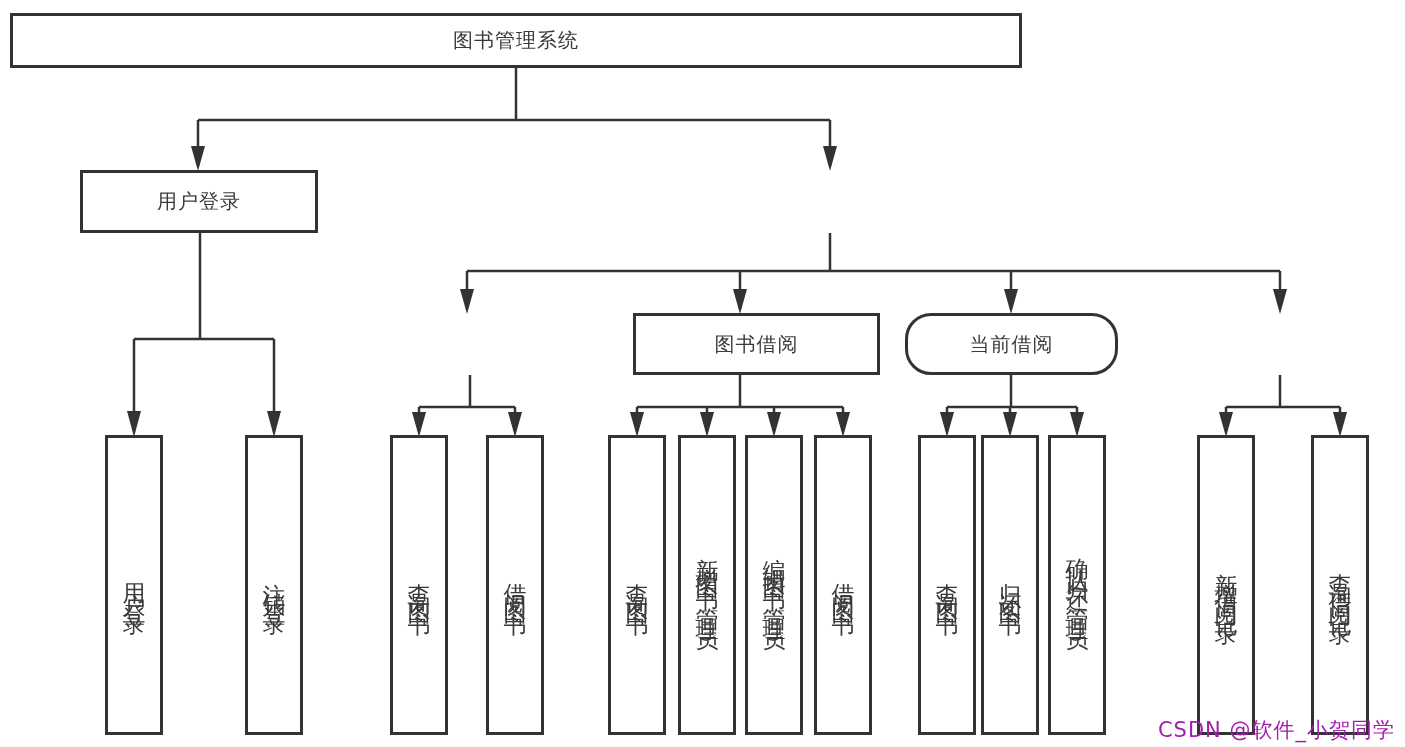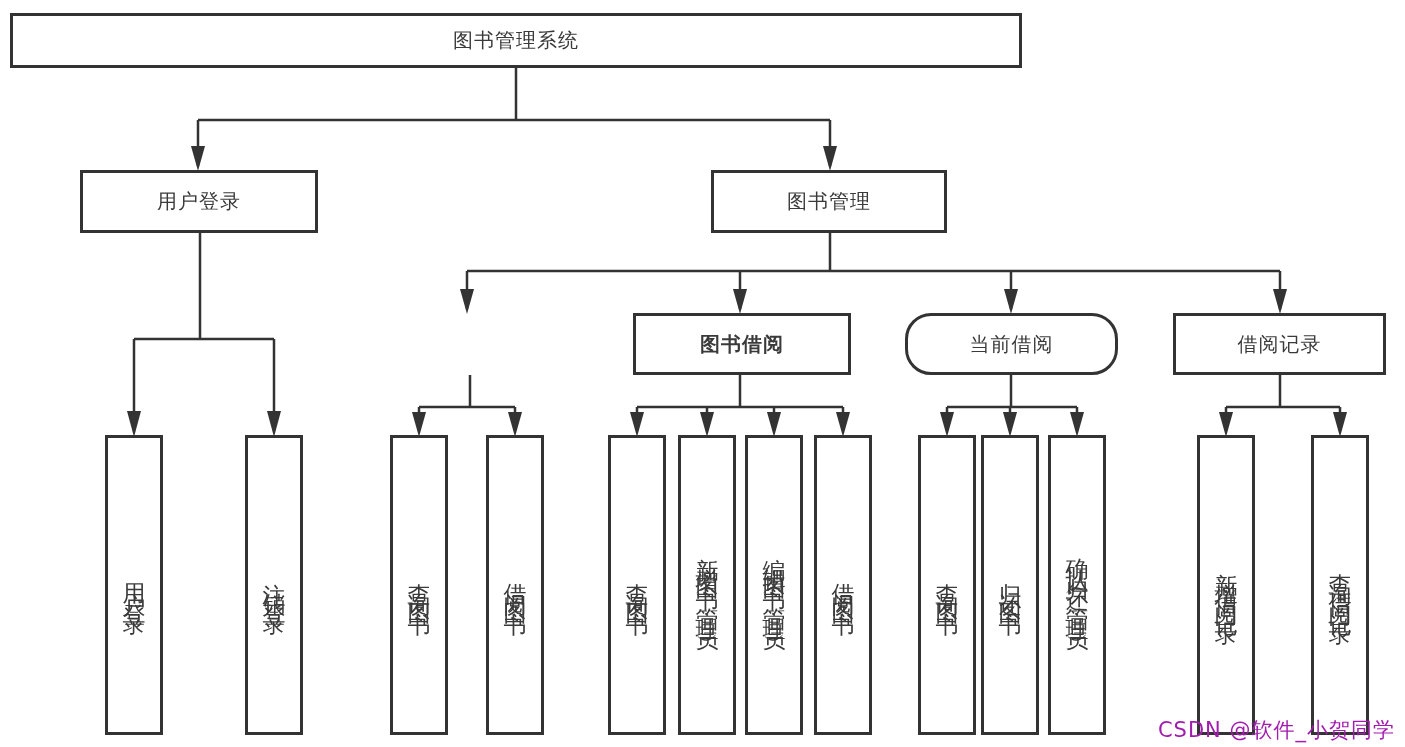--- a/index.html
+++ b/index.html
@@ -48,21 +48,21 @@
     line-height: 1;
   }
 
   
   .n-root          { left: 10px;   top: 13px;  width: 1012px; height: 55px; }
   
   .n-user-login    { left: 80px;   top: 170px; width: 238px;  height: 63px; }
   .n-book-mgmt     { left: 711px;  top: 170px; width: 236px;  height: 63px; }
   
   .n-new-book-rec  { left: 360px;  top: 313px; width: 220px;  height: 62px; }
-  .n-book-borrow   { left: 633px;  top: 313px; width: 218px;  height: 62px; font-weight: bold; }
+  .n-book-borrow   { left: 633px;  top: 313px; width: 247px;  height: 62px; }
   .n-cur-borrow    { left: 905px;  top: 313px; width: 213px;  height: 62px; border-radius: 26px; }
   .n-borrow-rec    { left: 1173px; top: 313px; width: 213px;  height: 62px; }
   
   .leaf { top: 435px; width: 58px; height: 300px; }
   .l-a1 { left: 105px; }
   .l-a2 { left: 245px; }
   .l-b1 { left: 390px; }
   .l-b2 { left: 486px; }
   .l-c1 { left: 608px; }
   .l-c2 { left: 678px; }
@@ -140,25 +140,23 @@
     <path d="M1280 375 V407 M1226 407 H1340"></path>
     <line x1="1226" y1="407" x2="1226" y2="431"></line>
     <polygon points="1219,412 1233,412 1226,437"></polygon>
     <line x1="1340" y1="407" x2="1340" y2="431"></line>
     <polygon points="1333,412 1347,412 1340,437"></polygon>
   </svg>
 
   <div class="box n-root">图书管理系统</div>
 
   <div class="box n-user-login">用户登录</div>
-  <div class="box n-book-mgmt">图书管理</div>
 
   <div class="box n-book-borrow">图书借阅</div>
   <div class="box n-cur-borrow">当前借阅</div>
-  <div class="box n-borrow-rec">借阅记录</div>
 
   <div class="box vbox leaf l-a1">用户登录</div>
   <div class="box vbox leaf l-a2">注销登录</div>
 
   <div class="box vbox leaf l-b1">查询图书</div>
   <div class="box vbox leaf l-b2">借阅图书</div>
 
   <div class="box vbox leaf l-c1">查询图书</div>
   <div class="box vbox leaf l-c2">新增图书（管理员）</div>
   <div class="box vbox leaf l-c3">编辑图书（管理员）</div>

